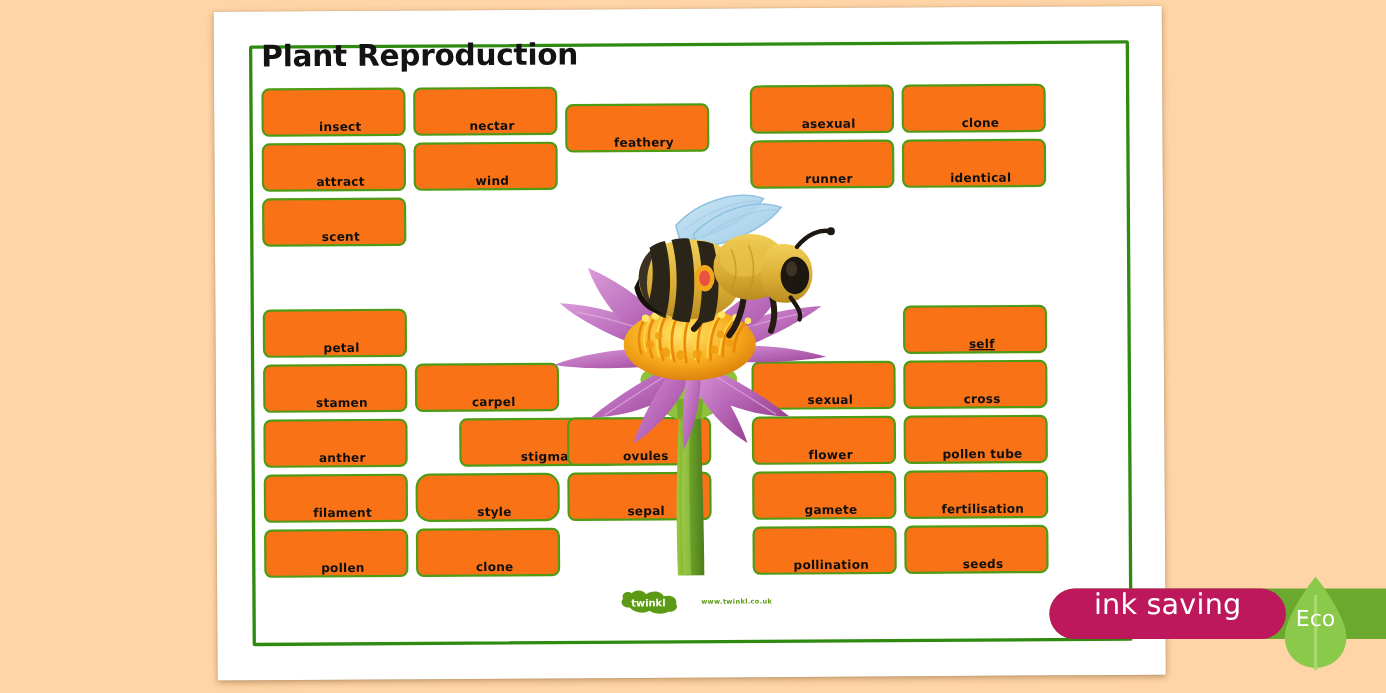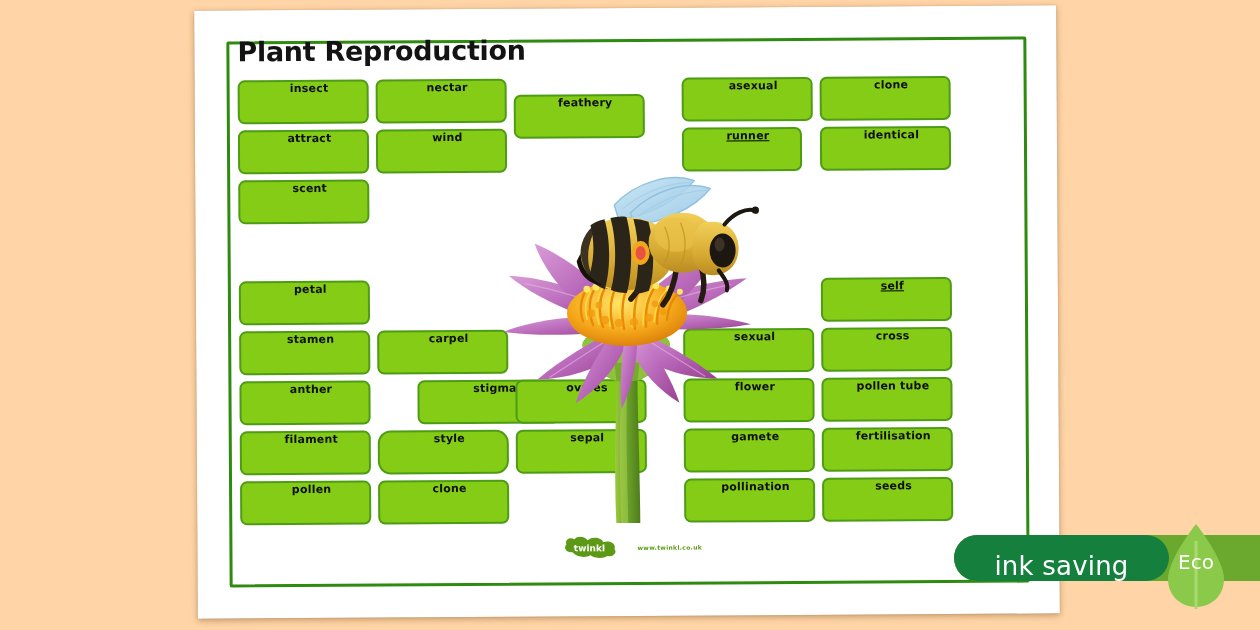--- a/index.html
+++ b/index.html
@@ -52,23 +52,23 @@
     letter-spacing: -0.3px;
     font-family: "DejaVu Sans", "Liberation Sans", sans-serif;
     white-space: nowrap;
   }
 
   
   .card {
     position: absolute;
     border: 2.5px solid #4e9c15;
     border-radius: 7px;
-    background: #84cc16;
+    background: #f97316;
     display: flex;
-    align-items: flex-start;
+    align-items: flex-end;
     justify-content: center;
     z-index: 4;
     padding-left: 12px;
   }
   .card .label {
     font-size: 11px;
     font-weight: bold;
     color: #101010;
     letter-spacing: 0.2px;
     white-space: nowrap;
@@ -129,24 +129,24 @@
     background: #6aa82e;
     border-top-left-radius: 23px;
     border-bottom-left-radius: 23px;
   }
   #eco-inkbar {
     position: absolute;
     left: 0;
     top: 14px;
     width: 215px;
     height: 46px;
-    background: #15803d;
+    background: #be185d;
     border-radius: 23px;
     display: flex;
-    align-items: flex-end;
+    align-items: flex-start;
     justify-content: center;
   }
   #eco-inkbar .txt {
     font-size: 26px;
     color: #ffffff;
     letter-spacing: 0.2px;
     font-family: "DejaVu Sans", "Liberation Sans", sans-serif;
   }
   #eco-leaf {
     position: absolute;
@@ -199,21 +199,21 @@
       </div>
       <div class="card" style="left: 43px; top: 170px; width: 131px; height: 44px;">
         <span class="label">scent</span>
       </div>
       <div class="card" style="left: 487px; top: 70px; width: 131px; height: 44px;">
         <span class="label">asexual</span>
       </div>
       <div class="card" style="left: 625px; top: 70px; width: 131px; height: 44px;">
         <span class="label">clone</span>
       </div>
-      <div class="card" style="left: 487px; top: 120px; width: 120px; height: 44px; text-decoration: underline;">
+      <div class="card" style="left: 487px; top: 120px; width: 131px; height: 44px;">
         <span class="label">runner</span>
       </div>
       <div class="card" style="left: 625px; top: 120px; width: 131px; height: 44px;">
         <span class="label">identical</span>
       </div>
       <div class="card" style="left: 43px; top: 271px; width: 131px; height: 44px;">
         <span class="label">petal</span>
       </div>
       <div class="card" style="left: 43px; top: 321px; width: 131px; height: 44px;">
         <span class="label">stamen</span>

